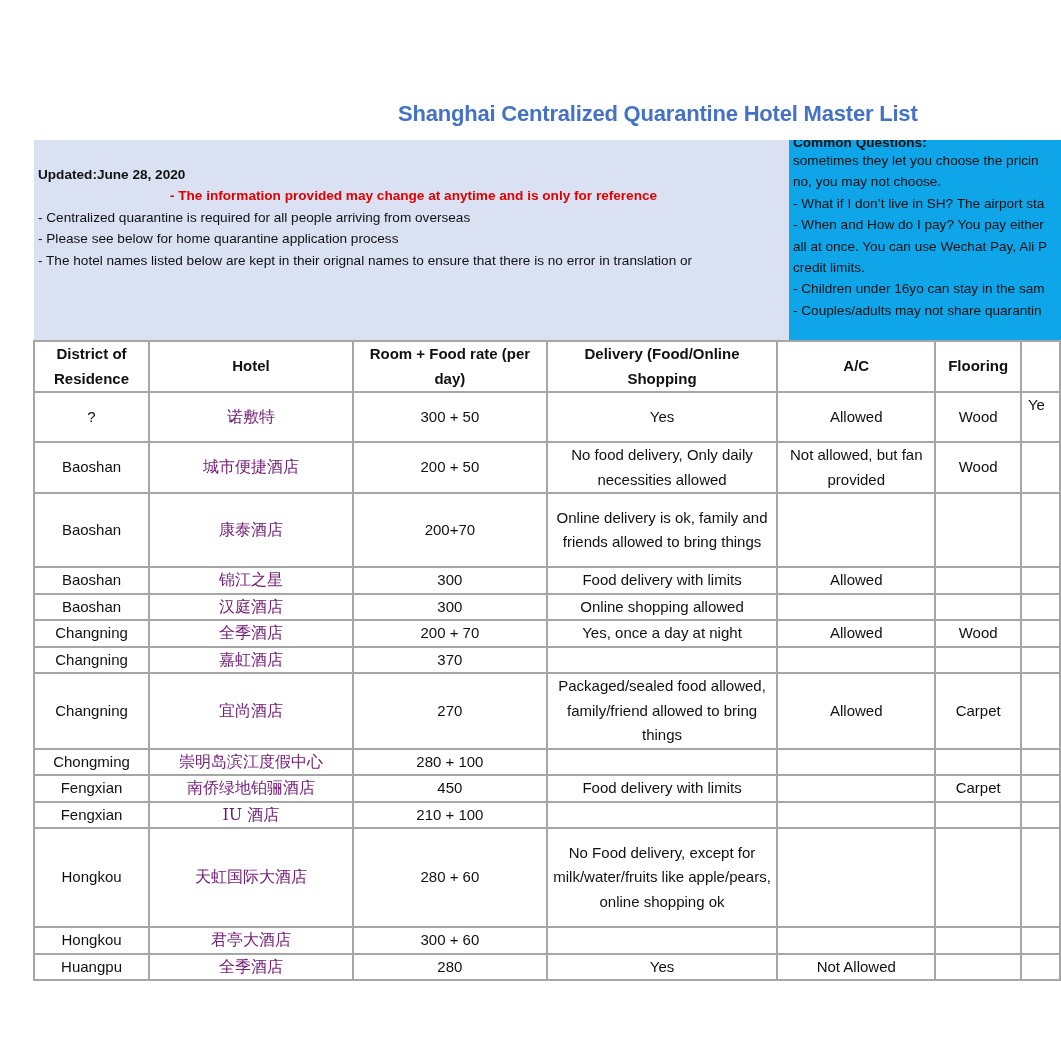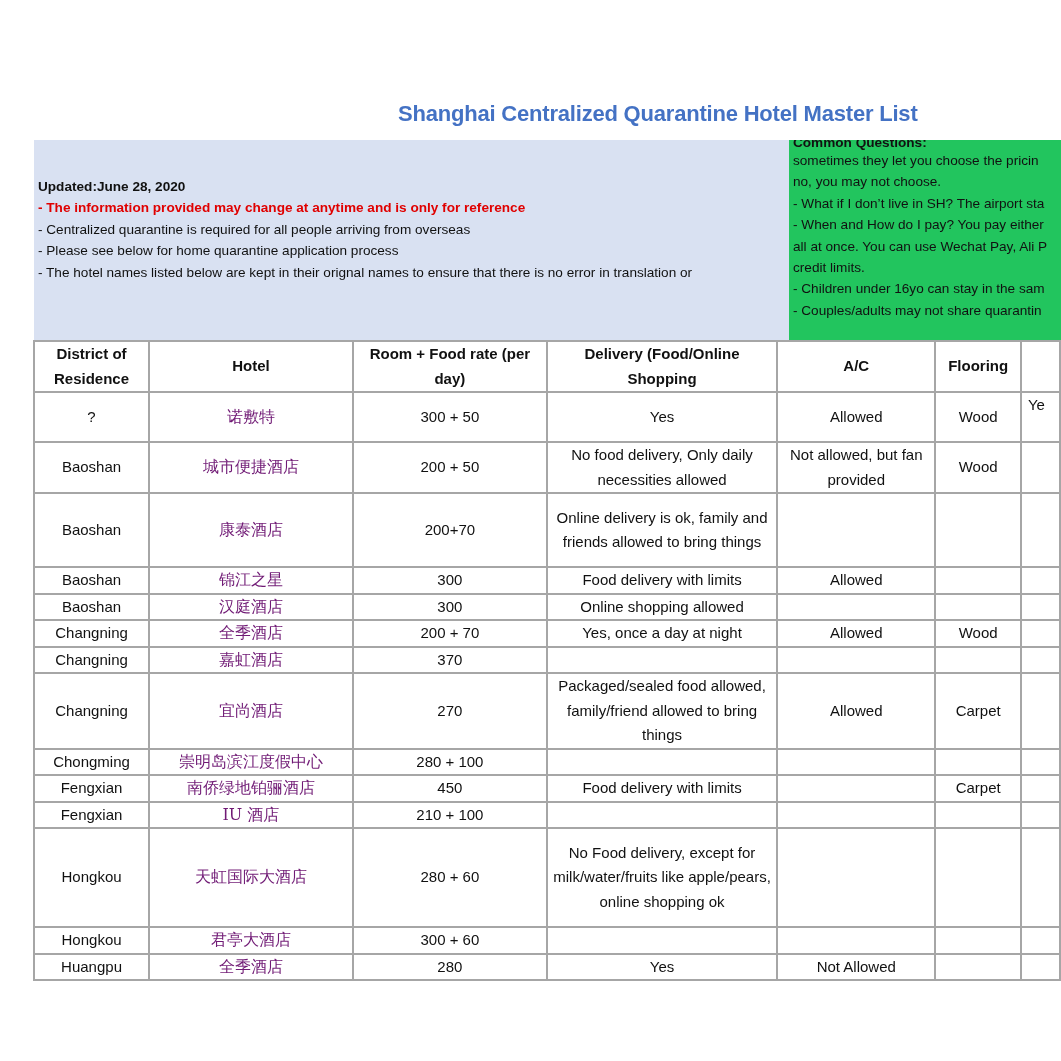--- a/index.html
+++ b/index.html
@@ -1,26 +1,26 @@
 <!DOCTYPE html>
 <html><head>
 <meta charset="utf-8">
 <style>
   html, body { margin: 0; padding: 0; background: #ffffff; }
   body { width: 1061px; height: 1061px; position: relative; overflow: hidden;
          font-family: "Liberation Sans", "DejaVu Sans", sans-serif; color: #111; }
   .title { position: absolute; left: 398px; top: 101px; font-size: 22px; font-weight: bold;
            color: #4472c4; letter-spacing: -0.2px; white-space: nowrap; }
   .info-box { position: absolute; left: 34px; top: 140px; width: 755px; height: 200px;
-              background: #d9e1f2; box-sizing: border-box; padding: 36px 0 0 4px;
+              background: #d9e1f2; box-sizing: border-box; padding: 24px 0 0 4px;
               font-size: 13.6px; line-height: 21.4px; }
   .info-box .updated { font-weight: bold; }
-  .info-box .warn { font-weight: bold; color: #e00000; }
+  .info-box .warn { font-weight: bold; color: #e00000; text-align: center; }
   .faq-box { position: absolute; left: 789px; top: 140px; width: 272px; height: 200px;
-             background: #22c55e; overflow: hidden; box-sizing: border-box; padding: 0 0 0 4px;
+             background: #0ea5e9; overflow: hidden; box-sizing: border-box; padding: 0 0 0 4px;
              font-size: 13.6px; line-height: 21.4px; white-space: nowrap; }
   table.grid { position: absolute; left: 33px; top: 340px; border-collapse: collapse;
                table-layout: fixed; font-size: 15px; }
   table.grid td, table.grid th { border: 2px solid #a6a6a6; text-align: center; vertical-align: middle;
                padding: 0 1px; line-height: 24.5px; overflow: hidden; white-space: normal; }
   table.grid th { font-weight: bold; height: 48px; }
   .cjk { color: #701a75; font-family: "DejaVu Serif", "Liberation Serif", serif; font-size: 16px; }
   td.overflow { position: relative; border-radius: 6px; }
   td.overflow .spill { position: absolute; left: 6px; top: 2px; white-space: nowrap; line-height: 20px; }
 </style>

